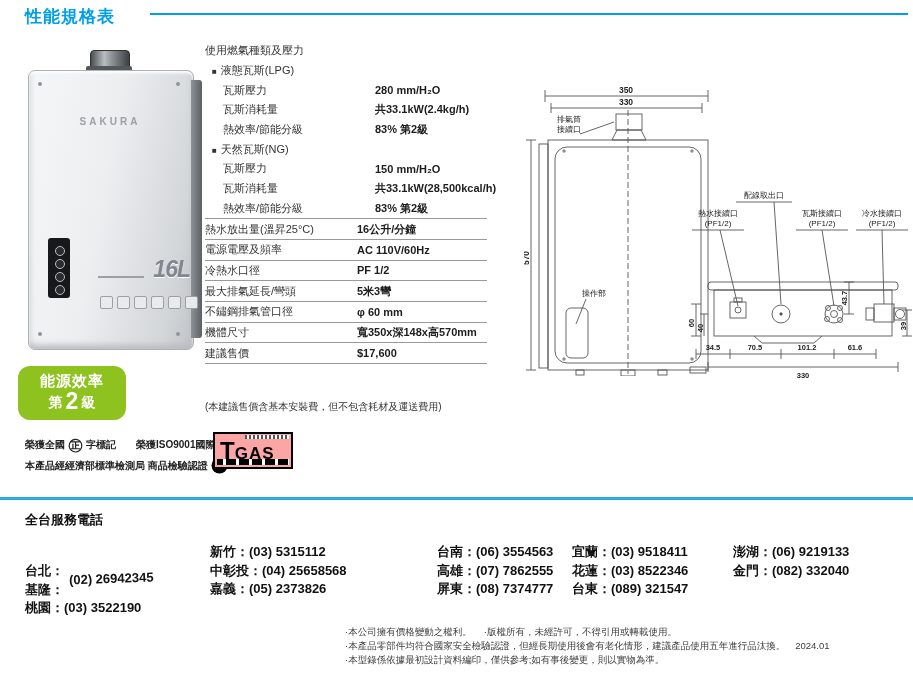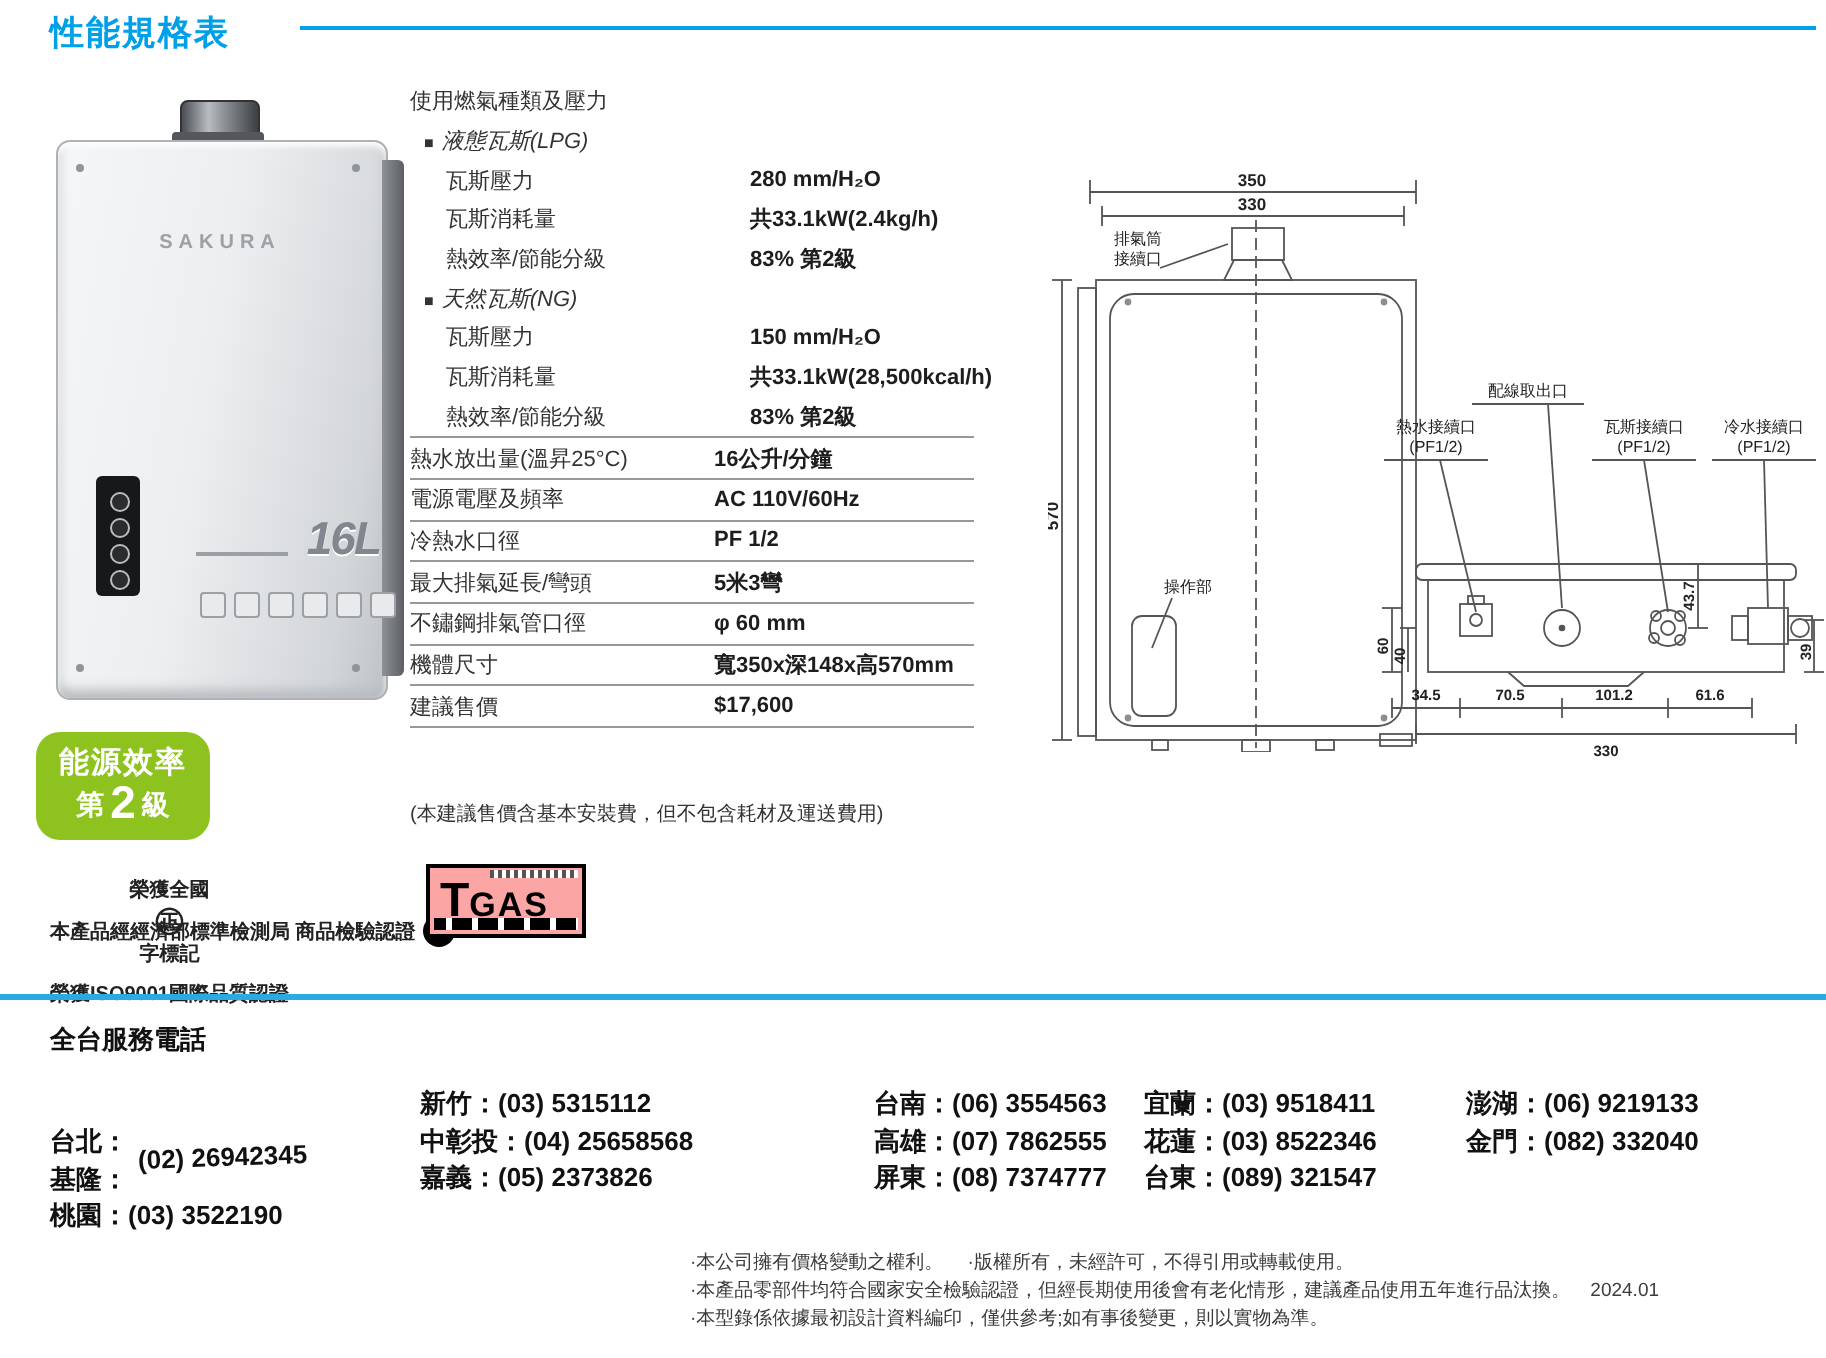--- a/index.html
+++ b/index.html
@@ -34,34 +34,34 @@
   #heater .icons{position:absolute;left:72px;top:246px;display:flex;gap:4px;}
   #heater .icons .fi{width:11px;height:11px;border:1px solid #9aa0a5;border-radius:2px;background:#e8eaec;}
 
   
   #spec{left:205px;top:41px;width:282px;font-size:11px;color:#333;}
   #spec .row{display:flex;align-items:center;height:19.7px;}
   #spec .row.line{border-bottom:1px solid #999;}
   #spec .lbl{width:152px;flex:none;white-space:nowrap;}
   #spec .val{flex:1;font-weight:bold;color:#1d1d1d;white-space:nowrap;}
   #spec .sub .lbl{padding-left:18px;}
-  #spec .bullet-row .lbl{padding-left:7px;font-style:italic;}
+  #spec .bullet-row .lbl{padding-left:7px;}
   #spec .bullet-glyph{font-size:8px;margin-right:4px;color:#333;}
   #spec-note{left:205px;top:400px;font-size:10px;color:#333;white-space:nowrap;}
 
   
-  #energy-badge{left:18px;top:366px;width:87px;height:54px;background:#8DC21F;border-radius:12px;
+  #energy-badge{left:18px;top:366px;width:108px;height:54px;background:#8DC21F;border-radius:12px;
     color:#fff;text-align:center;font-weight:bold;}
   #energy-badge .l1{font-size:15px;margin-top:6px;letter-spacing:1px;}
   #energy-badge .l2{font-size:14px;line-height:20px;}
   #energy-badge .l2 .big{font-size:23px;vertical-align:-2px;padding:0 3px;}
 
   
   .cert-line{left:25px;font-size:10px;font-weight:600;color:#222;white-space:nowrap;display:flex;align-items:center;gap:3px;}
-  #cert1{top:438px;flex-direction:column;}
+  #cert1{top:438px;}
   #cert2{top:457px;}
   .cns{font-size:15px;line-height:12px;}
   .cert-gap{display:inline-block;width:14px;}
   #tgas{left:213px;top:432px;width:80px;height:37px;border:2.5px solid #000;background:#fca5a5;box-sizing:border-box;}
   #tgas .toptxt{position:absolute;right:2px;top:1px;width:44px;height:4px;
     background:repeating-linear-gradient(90deg,#555 0 2px,#fff 2px 4px);}
   #tgas .word{position:absolute;left:5px;top:3px;font-weight:bold;color:#000;letter-spacing:0;}
   #tgas .word .t{font-size:24px;}
   #tgas .word .gas{font-size:17px;letter-spacing:1px;}
   #tgas .bar{position:absolute;left:2px;right:2px;bottom:2px;height:6px;background:#000;

